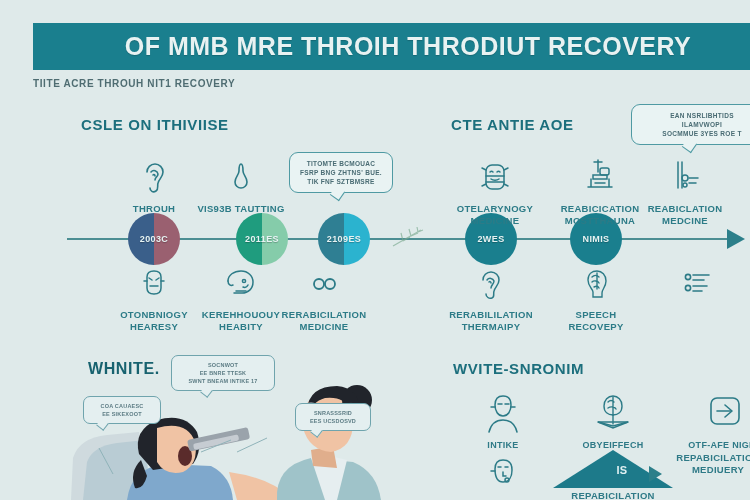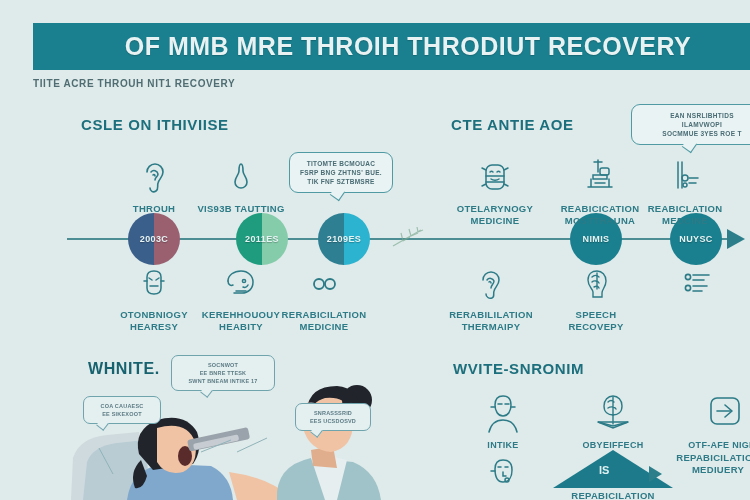--- a/index.html
+++ b/index.html
@@ -187,21 +187,21 @@
   
   .tri-card { position: absolute; width: 120px; text-align: center; }
   .tri {
     position: relative;
     width: 0; height: 0; margin: 0 auto;
     border-left: 60px solid transparent;
     border-right: 60px solid transparent;
   }
   .tri .tnum {
     position: absolute; left: -14px; top: 14px;
-    width: 28px; text-align: left;
+    width: 28px; text-align: right;
     color: #dff0f2; font-size: 11px; font-weight: bold;
   }
   .tri-card .lab {
     color: #2f7a87; font-size: 9.5px; font-weight: bold;
     line-height: 12px; letter-spacing: .3px; margin-top: 2px;
   }
   .tri-arrow {
     position: absolute;
     width: 0; height: 0;
     border-top: 8px solid transparent;
@@ -244,29 +244,29 @@
   <div class="node" id="node-1" style="left:203px">
     <div class="half-l" style="background: rgb(31, 156, 126);"></div>
     <div class="half-r" style="background: rgb(133, 204, 170);"></div>
     <span class="yr">2011ES</span>
   </div>
   <div class="node" id="node-2" style="left:285px">
     <div class="half-l" style="background: rgb(47, 127, 147);"></div>
     <div class="half-r" style="background: rgb(43, 179, 207);"></div>
     <span class="yr">2109ES</span>
   </div>
+  <div class="node" id="node-3" style="left:432px">
+    <div class="half-l" style="background: rgb(26, 127, 142);"></div>
+    <div class="half-r" style="background: rgb(26, 127, 142);"></div>
+    <span class="yr">2WES</span>
+  </div>
   <div class="node" id="node-4" style="left:537px">
     <div class="half-l" style="background: rgb(26, 127, 142);"></div>
     <div class="half-r" style="background: rgb(26, 127, 142);"></div>
     <span class="yr">NIMIS</span>
-  </div>
-  <div class="node" id="node-5" style="left:637px">
-    <div class="half-l" style="background: rgb(26, 127, 142);"></div>
-    <div class="half-r" style="background: rgb(26, 127, 142);"></div>
-    <span class="yr">NUYSC</span>
   </div>
 
   <div class="item above" style="left:61px">
     <div class="ico">
       <svg width="30" height="40" viewBox="0 0 30 40">
         <g fill="none" stroke="#2c7b87" stroke-width="1.6" stroke-linecap="round">
           <path d="M8 14a8 8 0 0116 0c0 5-4 7-5 11-1 3 1 6-2 8-3 2-6 0-6-3"></path>
           <path d="M12 14a4 4 0 017 2c0 3-3 3-3 6"></path>
           <path d="M14 17c1-1 2 0 2 1"></path>
         </g>

